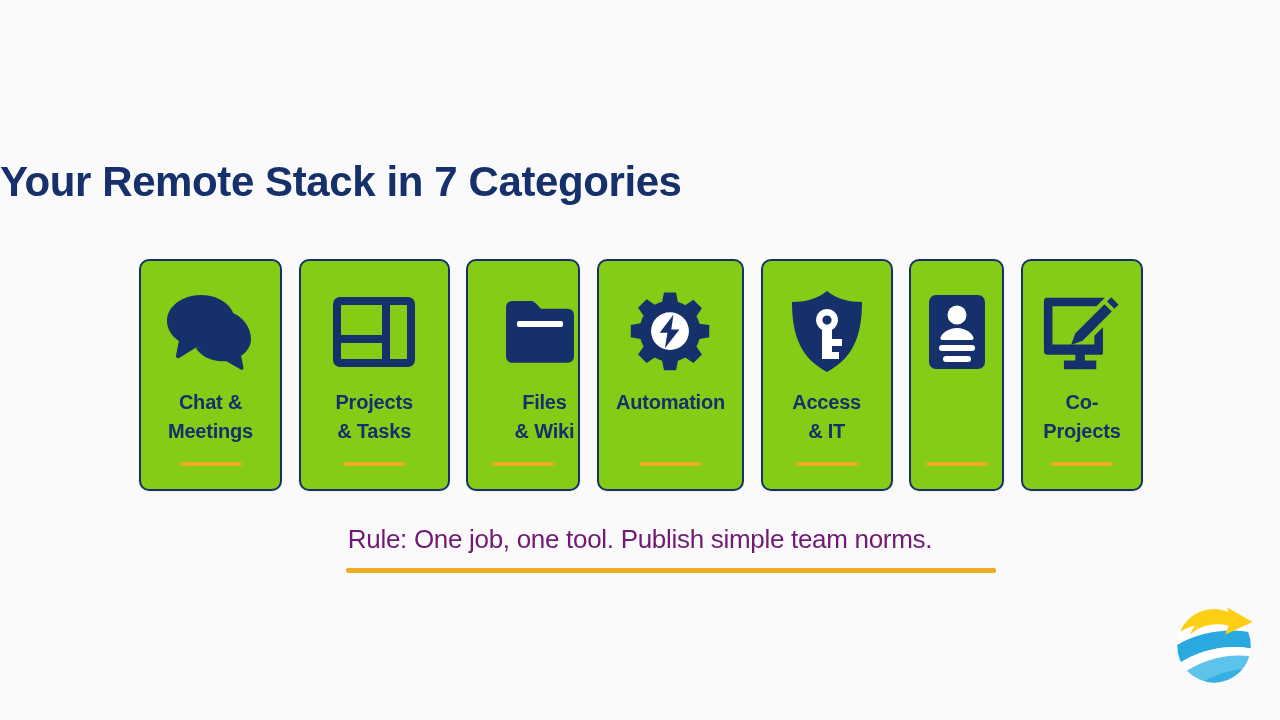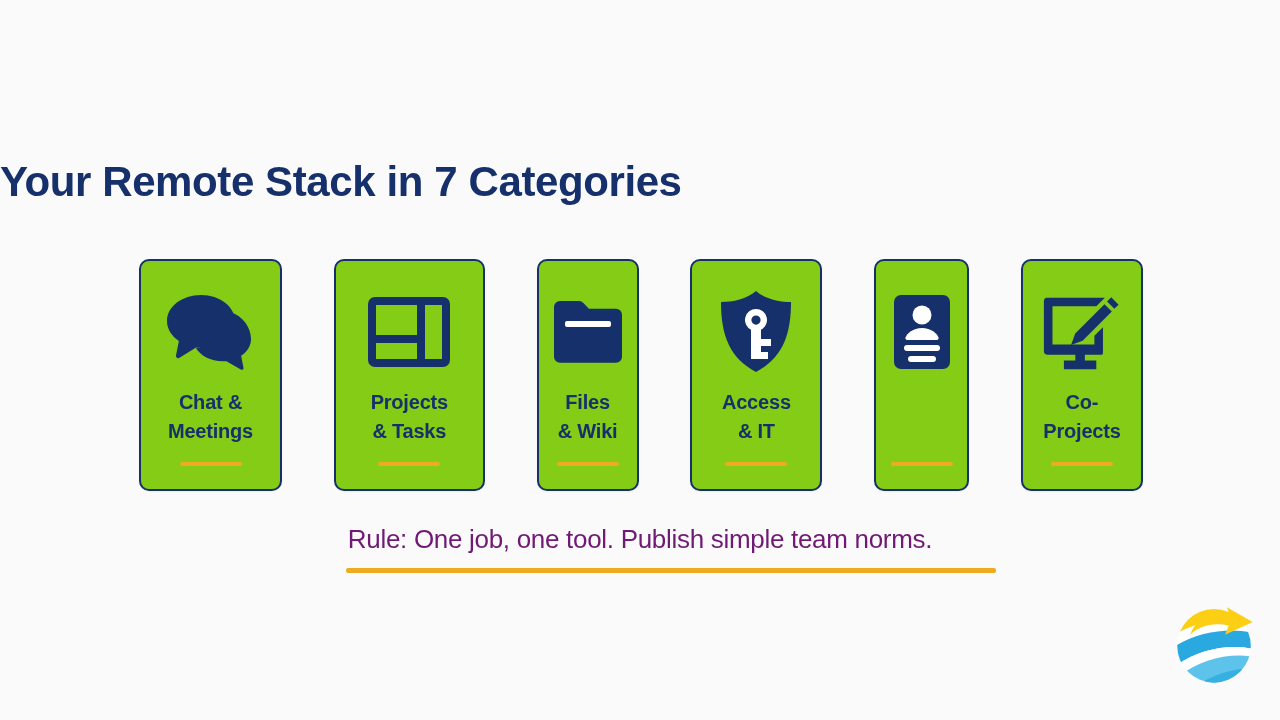--- a/index.html
+++ b/index.html
@@ -89,21 +89,21 @@
     transform: translateX(-50%);
     width: 62px;
     height: 4px;
     border-radius: 2px;
     background: #eeab1f;
   }
 
   
   .card.w1 { width: 143px; }
   .card.w2 { width: 151px; }
-  .card.w3 { width: 102px; }
+  .card.w3 { width: 114px; align-items: flex-end; }
   .card.w4 { width: 147px; }
   .card.w5 { width: 132px; }
   .card.w6 { width: 95px; }
   .card.w7 { width: 122px; }
 
   
   .caption-wrap {
     position: absolute;
     top: 524px;
     left: 0;
@@ -182,20 +182,31 @@
         <svg width="76" height="70" viewBox="0 0 76 70">
           <path fill="#15306b" d="M4 10a6 6 0 0 1 6-6h19a6 6 0 0 1 4.4 1.9l5.5 5.9H66a6 6 0 0 1 6 6v42a6 6 0 0 1-6 6H10a6 6 0 0 1-6-6V10z"></path>
           <rect x="15" y="24" width="46" height="6" rx="2" fill="#ffffff"></rect>
         </svg>
       </div>
       <div class="card-label">Files
 &amp; Wiki</div>
       <div class="card-rule"></div>
     </div>
 
+    <div class="card w4">
+      <div class="card-icon">
+        <svg width="86" height="86" viewBox="0 0 100 100">
+          <path fill="#15306b" d="M43 4h14l2.2 11.2a36 36 0 0 1 8.6 3.6l9.4-6.4 9.9 9.9-6.4 9.4a36 36 0 0 1 3.6 8.6L95.6 42v14l-11.3 2.2a36 36 0 0 1-3.6 8.6l6.4 9.4-9.9 9.9-9.4-6.4a36 36 0 0 1-8.6 3.6L57 94.6H43l-2.2-11.3a36 36 0 0 1-8.6-3.6l-9.4 6.4-9.9-9.9 6.4-9.4a36 36 0 0 1-3.6-8.6L4.4 56V42l11.3-2.2a36 36 0 0 1 3.6-8.6l-6.4-9.4 9.9-9.9 9.4 6.4a36 36 0 0 1 8.6-3.6L43 4z"></path>
+          <circle cx="50" cy="49" r="22" fill="#ffffff"></circle>
+          <path fill="#15306b" d="M54 30 38 51h9l-3 18 17-22h-9.5L54 30z"></path>
+        </svg>
+      </div>
+      <div class="card-label">Automation</div>
+      <div class="card-rule"></div>
+    </div>
 
     <div class="card w5">
       <div class="card-icon">
         <svg width="78" height="86" viewBox="0 0 78 86">
           <path fill="#15306b" d="M39 2C30 10 16 13 4 13c0 34 9 56 35 70 26-14 35-36 35-70-12 0-26-3-35-11z"></path>
           <path fill="#ffffff" d="M39 20a11 11 0 0 0-5 20.8V70h5v0h12v-7H44v-6h10v-7H44v-9.2A11 11 0 0 0 39 20zm0 6.5a4.6 4.6 0 1 1 0 9.2 4.6 4.6 0 0 1 0-9.2z"></path>
         </svg>
       </div>
       <div class="card-label">Access
 &amp; IT</div>

